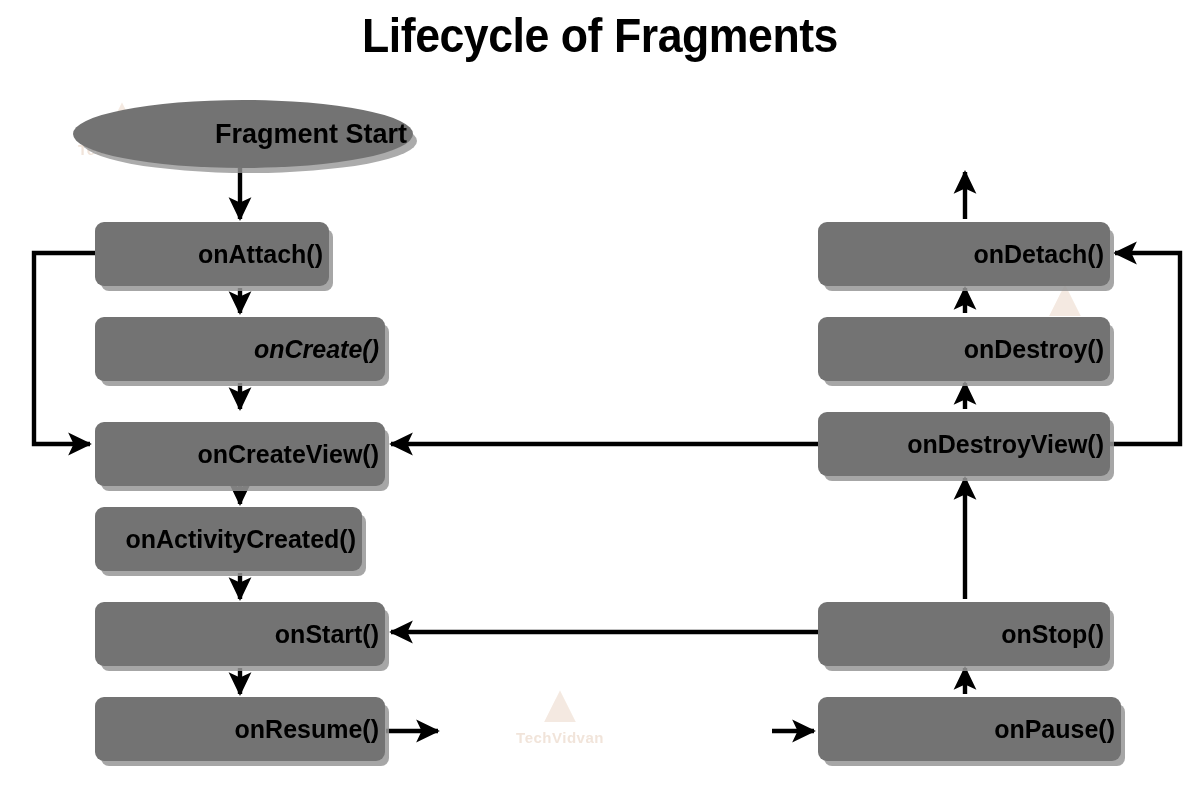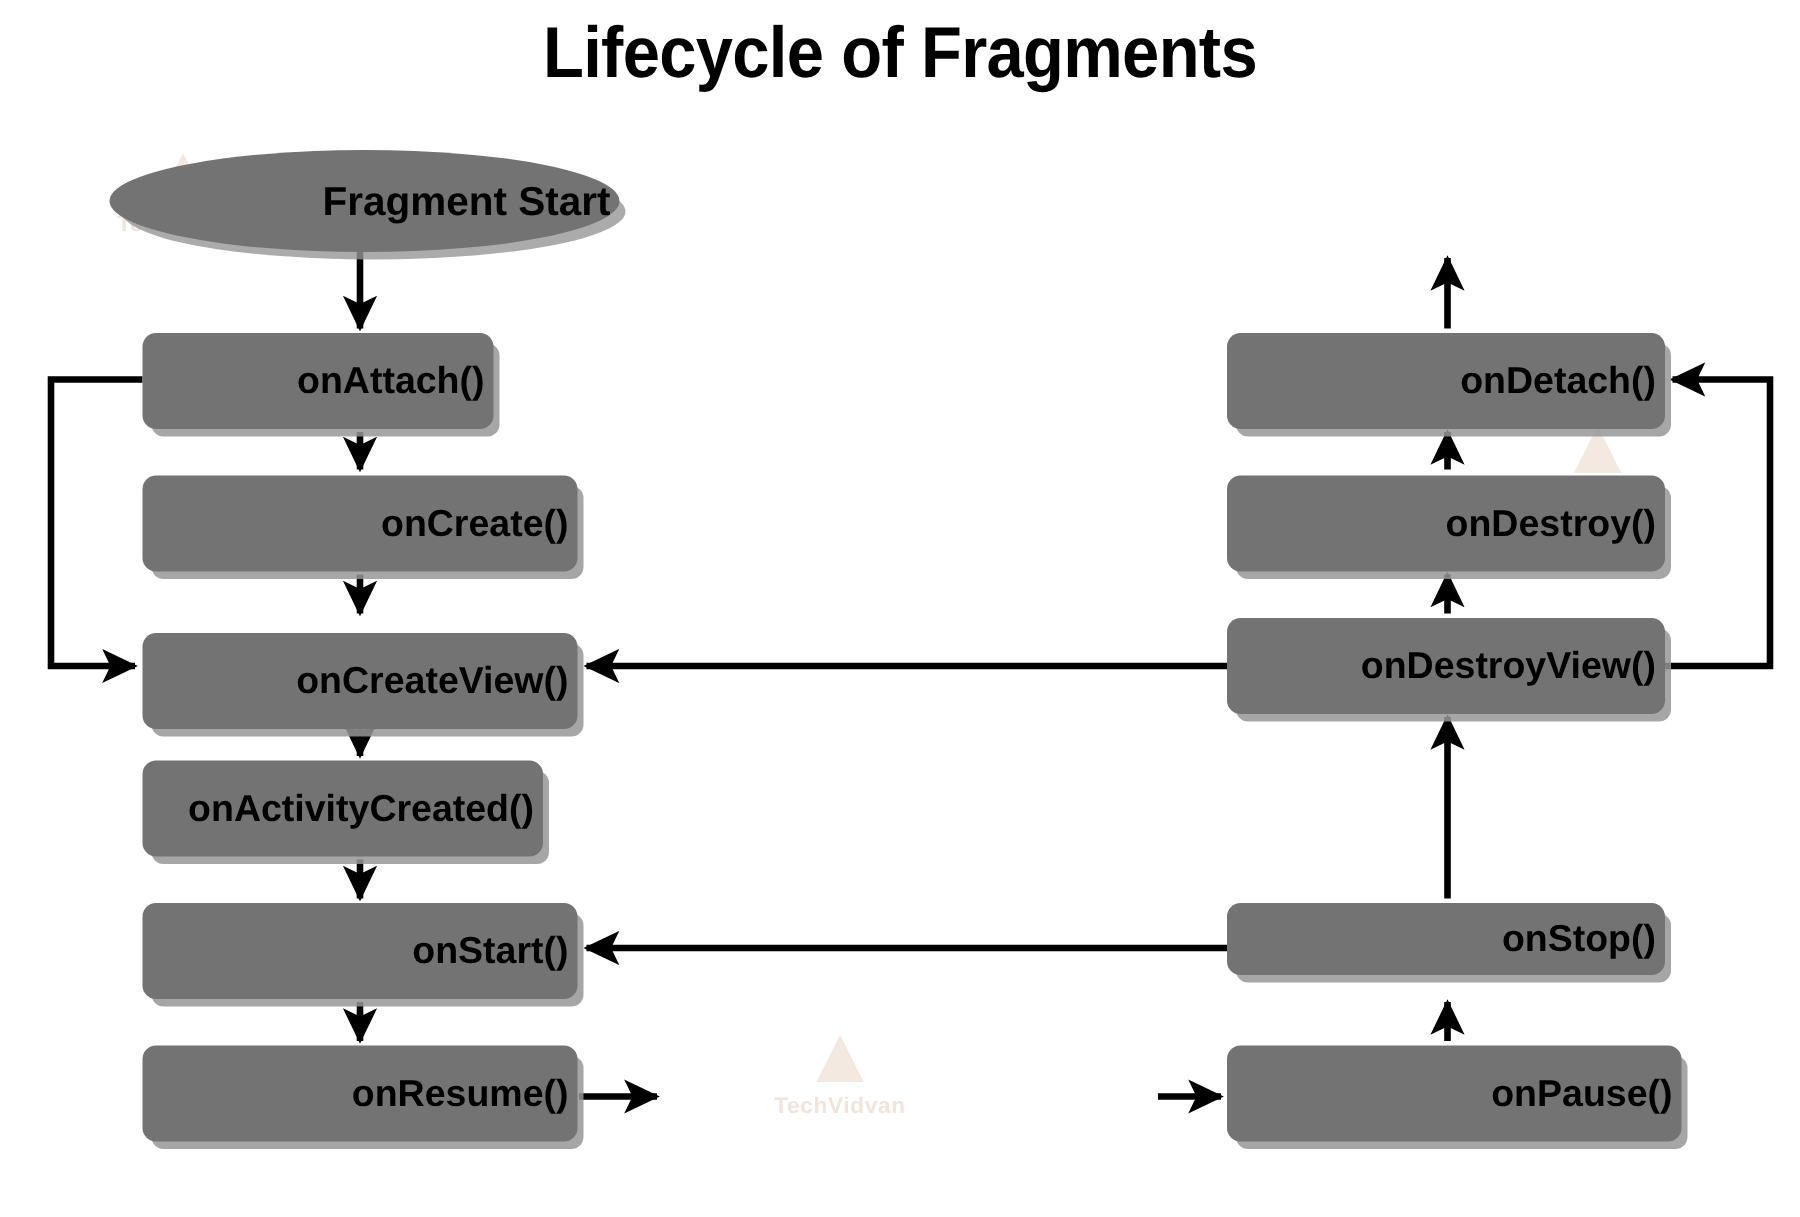--- a/index.html
+++ b/index.html
@@ -165,21 +165,21 @@
   </svg>
 
   <div class="node ellipse" style="left:73px; top:100px; width:340px; height:68px;">
     <span class="label">Fragment Start</span>
   </div>
 
   <div class="node box" style="left:95px; top:222px; width:234px; height:64px;">
     <span class="label">onAttach()</span>
   </div>
 
-  <div class="node box" style="left:95px; top:317px; width:290px; height:64px;">
+  <div class="node box" style="left:95px; top:317px; width:290px; height:64px;font-style:italic;">
     <span class="label">onCreate()</span>
   </div>
 
   <div class="node box" style="left:95px; top:422px; width:290px; height:64px;">
     <span class="label">onCreateView()</span>
   </div>
 
   <div class="node box" style="left:95px; top:507px; width:267px; height:64px;">
     <span class="label">onActivityCreated()</span>
   </div>
@@ -199,21 +199,21 @@
   </div>
 
   <div class="node box" style="left:818px; top:317px; width:292px; height:64px;">
     <span class="label">onDestroy()</span>
   </div>
 
   <div class="node box" style="left:818px; top:412px; width:292px; height:64px;">
     <span class="label">onDestroyView()</span>
   </div>
 
-  <div class="node box" style="left:818px; top:602px; width:292px; height:48px;">
+  <div class="node box" style="left:818px; top:602px; width:292px; height:64px;">
     <span class="label">onStop()</span>
   </div>
 
   <div class="node box" style="left:818px; top:697px; width:303px; height:64px;">
     <span class="label">onPause()</span>
   </div>
 
 </div>
 
 </body></html>

